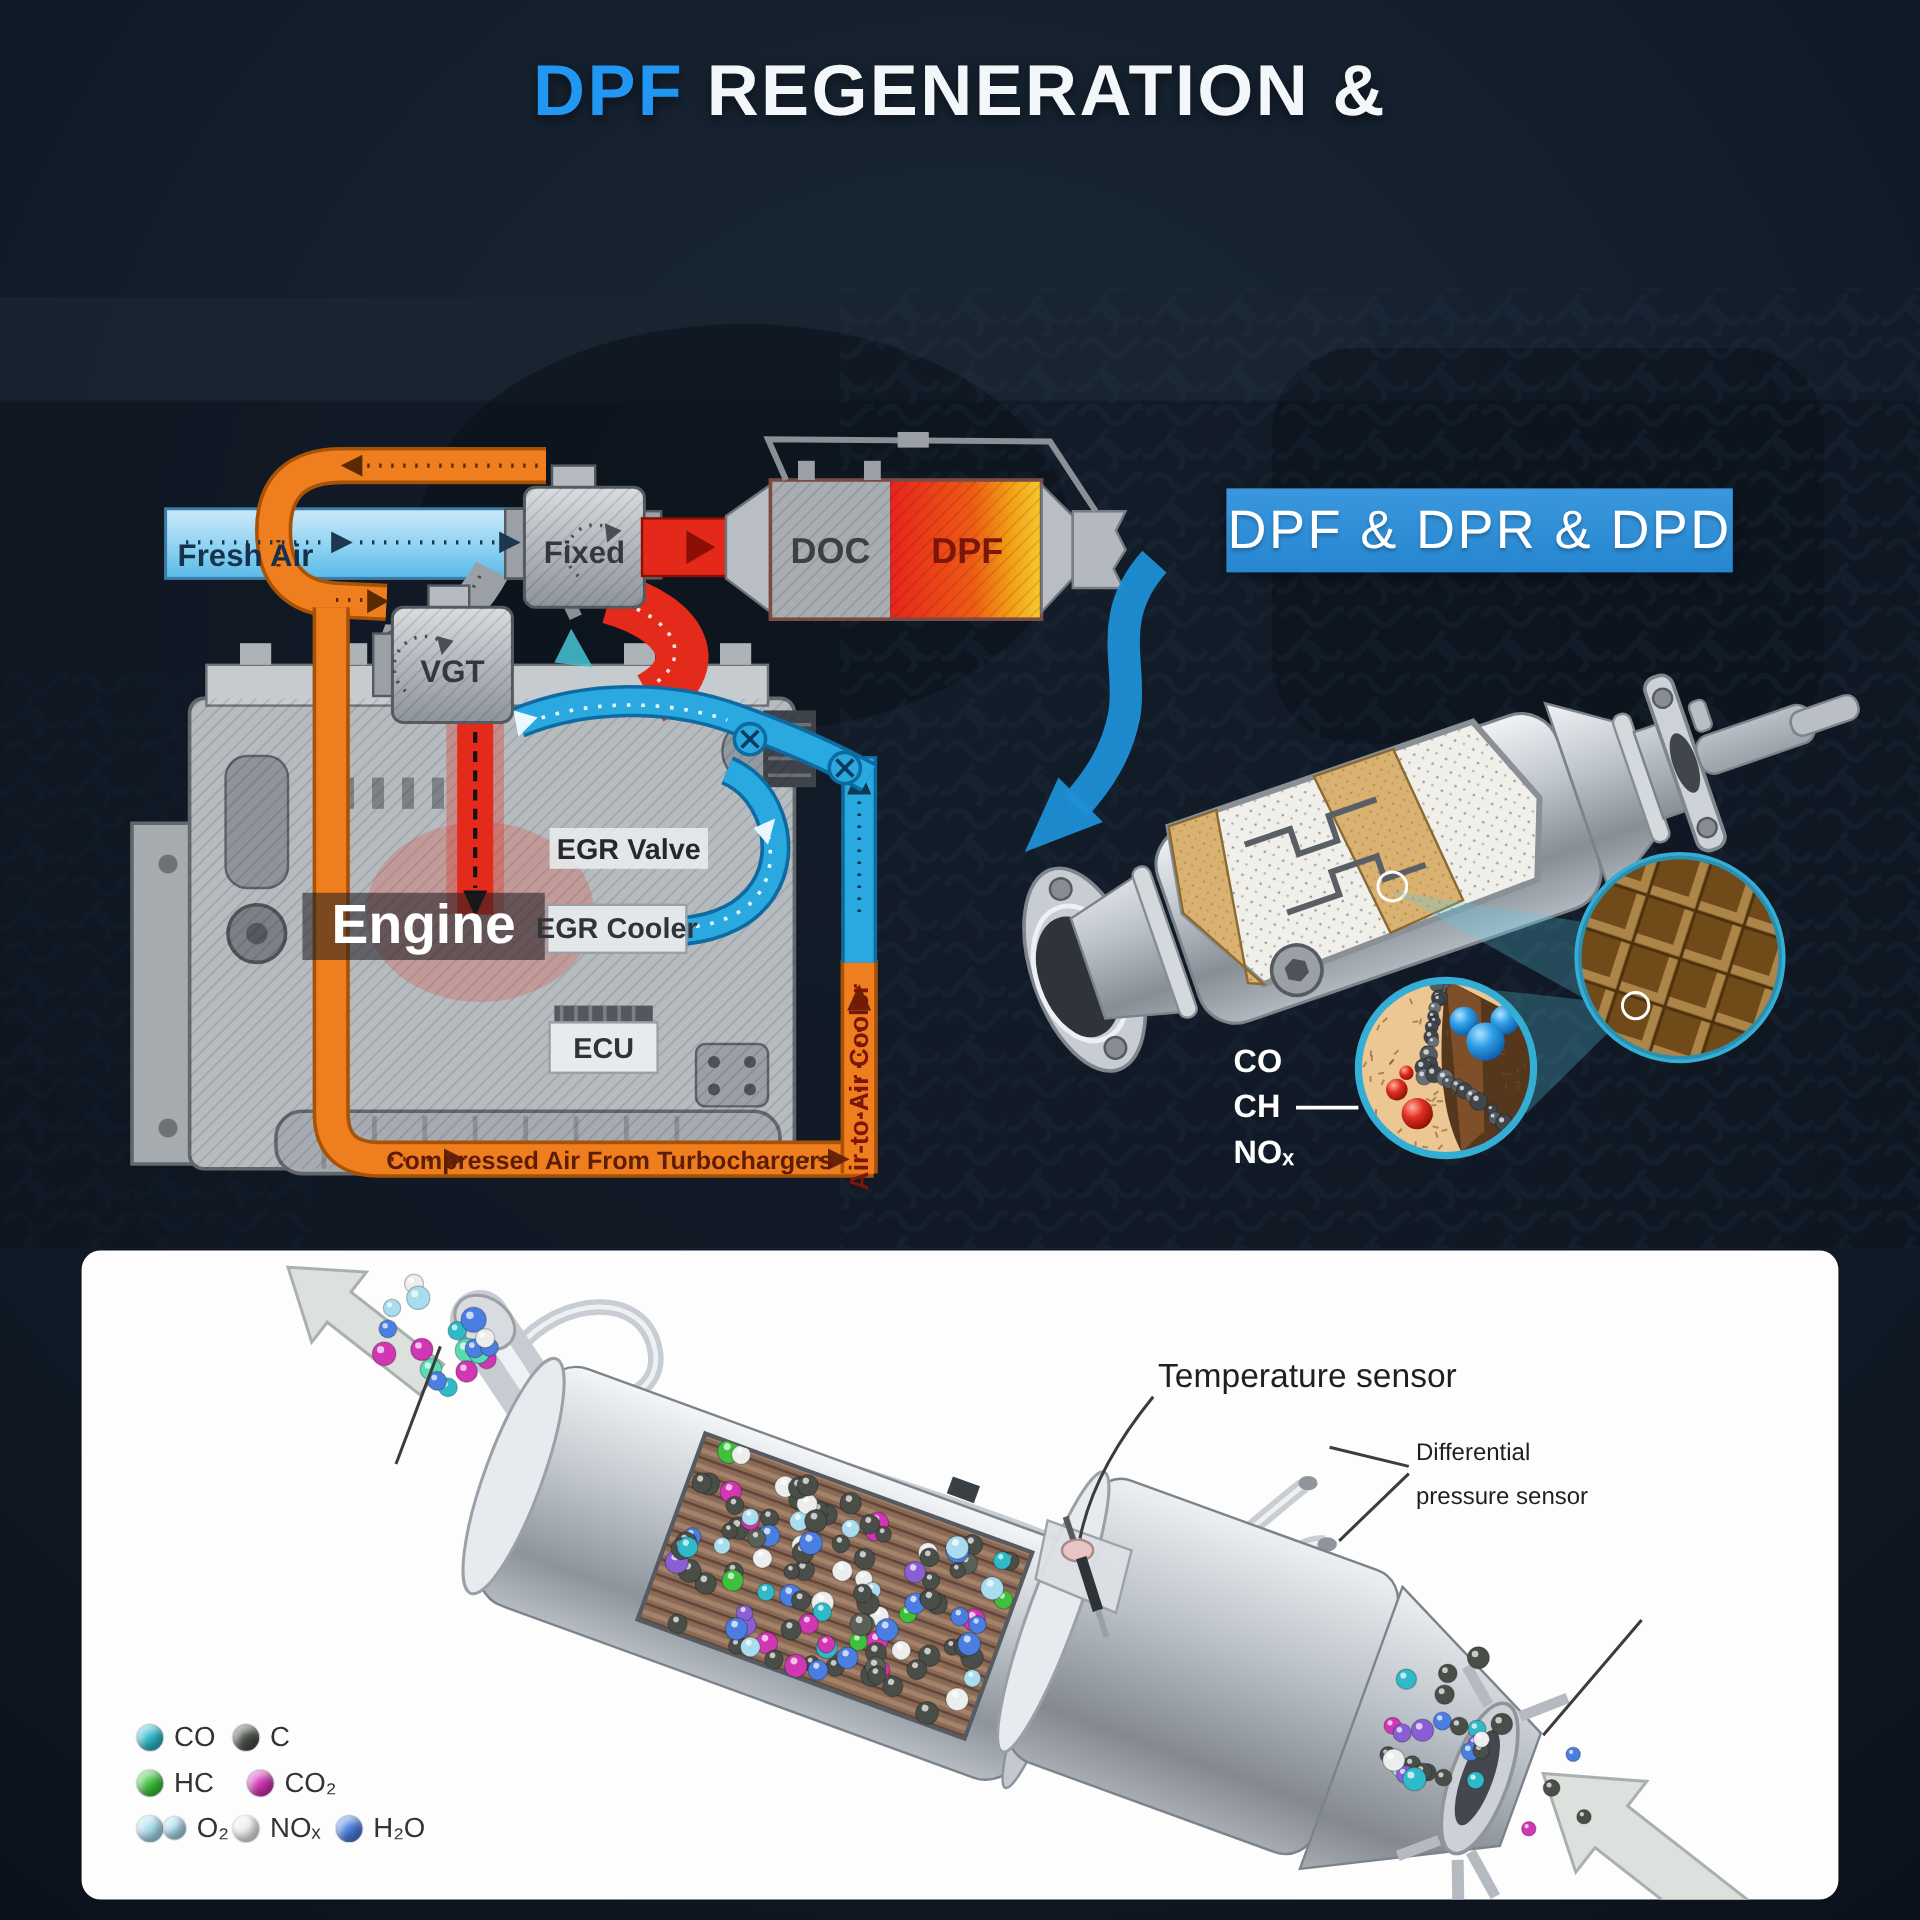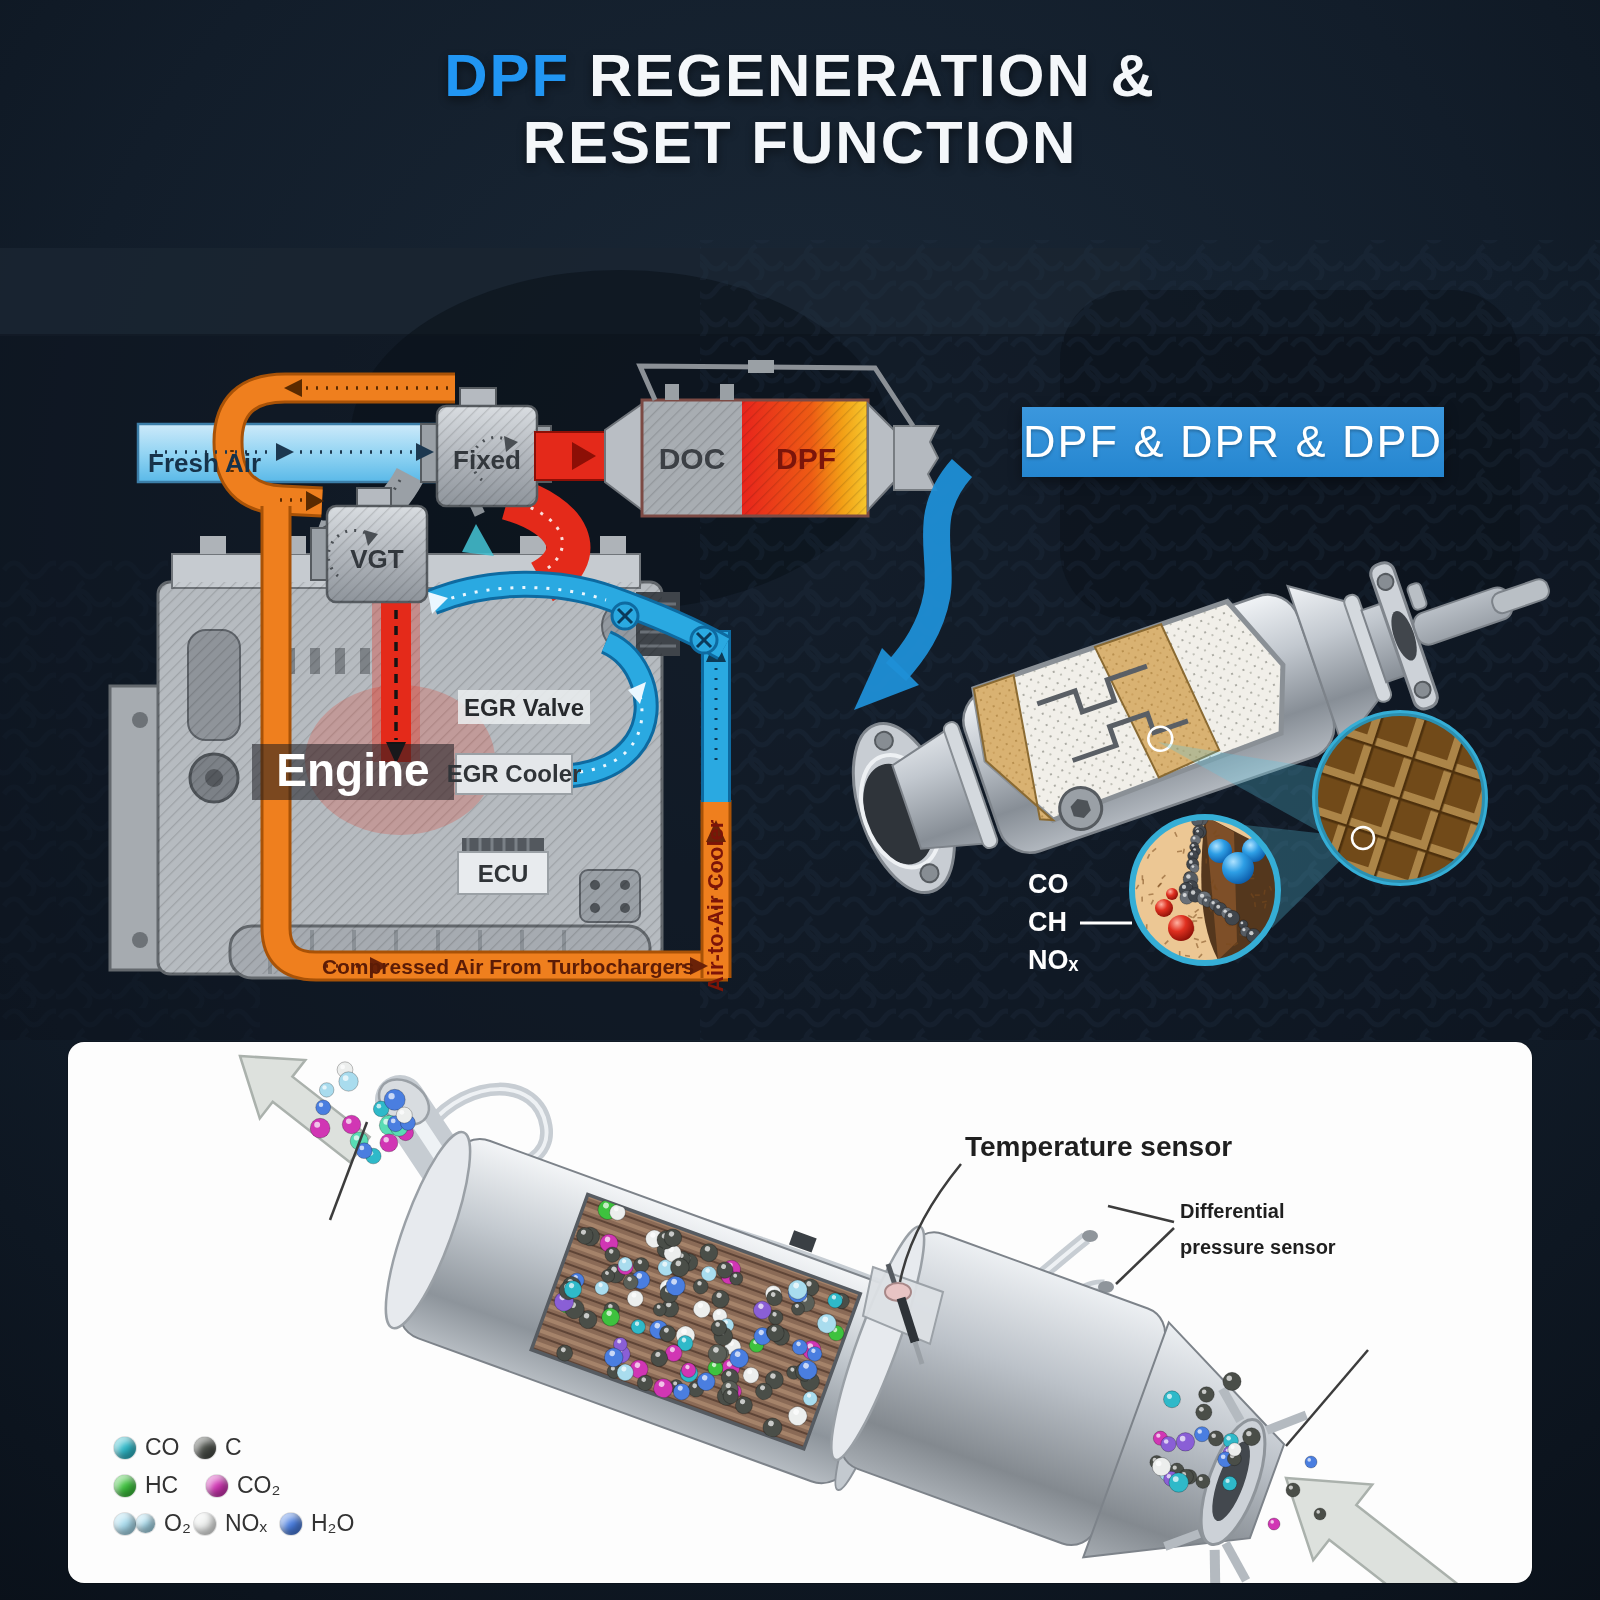--- a/index.html
+++ b/index.html
@@ -12,21 +12,21 @@
          text-shadow:0 4px 10px rgba(0,0,0,.45);}
   #title .hl{color:#2196f3;}
   
   #banner{left:1022px;top:407px;width:422px;height:70px;background:linear-gradient(180deg,#3b97dd,#2586d0);
           display:flex;align-items:center;justify-content:center;color:#fff;
           font-size:45px;font-weight:400;letter-spacing:2px;box-shadow:0 4px 12px rgba(0,0,0,.4);
           text-shadow:0 2px 3px rgba(0,0,0,.25);}
   
   #panel{left:68px;top:1042px;width:1464px;height:541px;background:#fdfdfd;
          border-radius:16px;box-shadow:0 0 0 1px rgba(0,0,0,.15);}
-  .plabel{position:absolute;color:#1f1f1f;font-weight:700;}
+  .plabel{position:absolute;color:#1f1f1f;font-weight:400;}
   #lbl-treated{left:163px;top:181px;font-size:30px;line-height:37px;}
   #lbl-temp{left:897px;top:89px;font-size:28px;}
   #lbl-diff{left:1112px;top:151px;font-size:20px;line-height:36px;}
   #lbl-untreated{left:1212px;top:252px;font-size:28px;line-height:36px;}
   
   .lgrow{position:absolute;left:46px;display:flex;align-items:center;}
   .lgitem{display:flex;align-items:center;gap:9px;}
   .lglabel{font-size:23px;color:#333;font-weight:400;}
   .dot{width:22px;height:22px;border-radius:50%;background:var(--c,#999);flex:0 0 auto;
        box-shadow:inset -4px -5px 6px rgba(0,0,0,.35), inset 4px 5px 6px rgba(255,255,255,.65), 0 0 0 1px rgba(0,0,0,.12);}
@@ -52,21 +52,20 @@
   <rect x="0" y="248" width="1140" height="88" fill="#1a2531" opacity="0.9"></rect>
   <rect x="0" y="334" width="1600" height="706" fill="#0b121b" opacity="0.5"></rect>
   <ellipse cx="620" cy="440" rx="270" ry="170" fill="#0a1018" opacity="0.55"></ellipse>
   <rect x="1060" y="290" width="460" height="330" rx="70" fill="#0a1018" opacity="0.5"></rect>
   <rect x="700" y="240" width="900" height="800" fill="url(#squig)" opacity="0.45"></rect>
   <rect x="0" y="560" width="260" height="480" fill="url(#squig)" opacity="0.2"></rect>
 </svg>
 
 <div id="title" class="abs">
   <div><span class="hl">DPF</span> <span>REGENERATION &amp;</span></div>
-  <div>RESET FUNCTION</div>
 </div>
 
 <svg class="abs" style="left:80px;top:330px" width="860" height="670" viewBox="0 0 860 670">
   <defs>
     <pattern id="hatch" width="8" height="8" patternUnits="userSpaceOnUse" patternTransform="rotate(45)">
       <rect width="8" height="8" fill="none"></rect>
         <line x1="0" y1="0" x2="0" y2="8" stroke="rgba(0,0,0,0.13)" stroke-width="2.5"></line>
     </pattern>
     <linearGradient id="ductG" x1="0" y1="0" x2="0" y2="1">
       <stop offset="0%" stop-color="#cdeafa"></stop>

